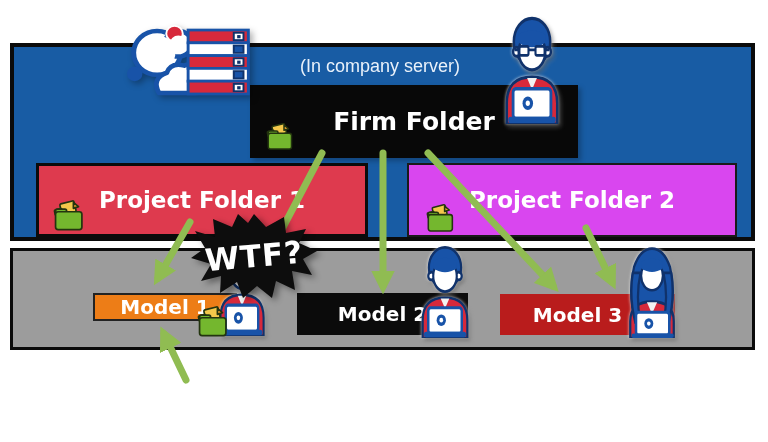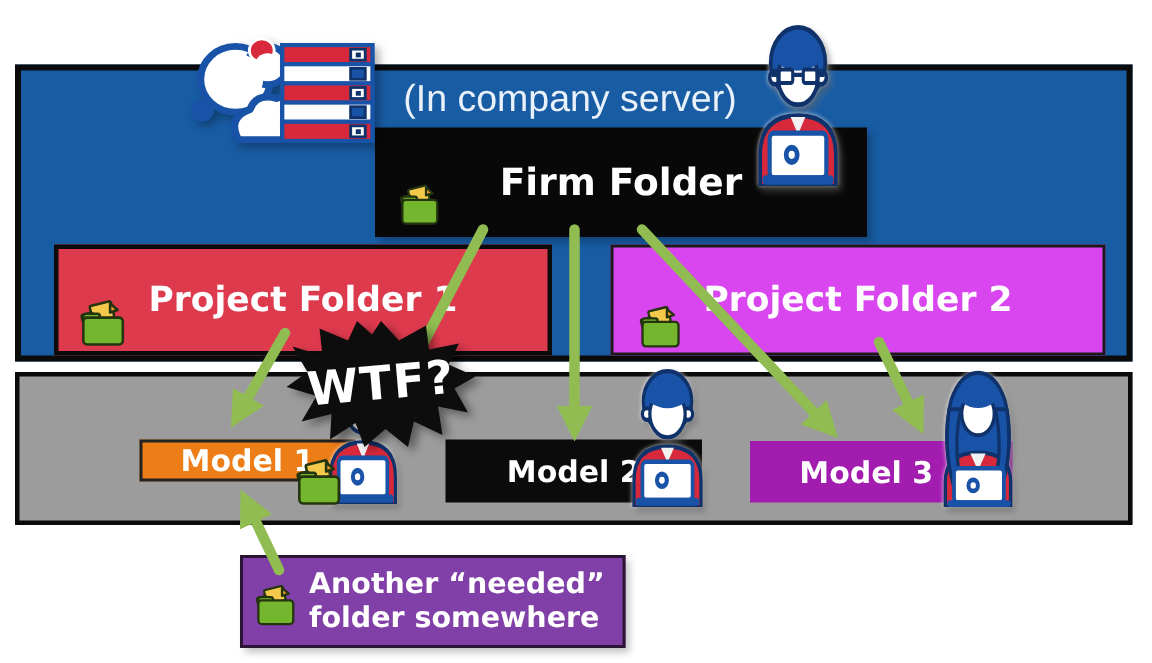--- a/index.html
+++ b/index.html
@@ -6,30 +6,30 @@
   .stage{
     position:relative;width:768px;height:442px;background:#ffffff;overflow:hidden;
     font-family:"DejaVu Sans","Liberation Sans",sans-serif;
   }
   .abs{position:absolute;box-sizing:border-box;}
   
   .panel-blue{left:10px;top:43px;width:745px;height:198px;background:#185CA4;border:4px solid #0b0b0b;z-index:1;}
   .band-gray{left:10px;top:248px;width:745px;height:102px;background:#9C9C9C;border:3px solid #0b0b0b;z-index:1;}
   
   .caption{left:255px;top:50px;width:250px;height:32px;z-index:2;color:#E9F1FA;
-    font-size:25px;line-height:32px;text-align:center;white-space:nowrap;font-family:"Liberation Sans",sans-serif;}
+    font-size:18px;line-height:32px;text-align:center;white-space:nowrap;font-family:"Liberation Sans",sans-serif;}
   
   .box{display:flex;align-items:center;justify-content:center;color:#ffffff;font-weight:bold;z-index:2;}
   .box .folder{position:absolute;}
   .firm{left:218px;top:85px;width:328px;height:73px;background:#080808;font-size:25px;box-shadow:3px 3px 5px rgba(0,0,0,.25);margin-left:32px;}
   .pf1{left:36px;top:163px;width:332px;height:74px;background:#DE3A4E;border:3px solid #0b0b0b;font-size:23px;}
   .pf2{left:407px;top:163px;width:330px;height:74px;background:#d946ef;border:2px solid #1a1a1a;font-size:23px;}
   .m1{left:93px;top:293px;width:144px;height:28px;background:#ED7D17;border:2px solid #222;font-size:20px;}
   .m2{left:297px;top:293px;width:171px;height:42px;background:#0B0B0B;font-size:20px;}
-  .m3{left:500px;top:294px;width:175px;height:41px;background:#a21caf;font-size:20px;padding-right:20px;text-align:center;}
+  .m3{left:500px;top:294px;width:175px;height:41px;background:#b91c1c;font-size:20px;padding-right:20px;text-align:center;}
   .purple{left:160px;top:370px;width:257px;height:62px;background:#8140A8;border:2px solid #2A1535;
     font-size:19px;justify-content:flex-start;box-shadow:3px 3px 5px rgba(0,0,0,.25);}
   .purple .lines{margin-left:44px;line-height:1.2;}
   
   .arrows{left:0;top:0;width:768px;height:442px;z-index:3;pointer-events:none;}
   .figure{z-index:4;filter:drop-shadow(2px 3px 2px rgba(0,0,0,.35)) drop-shadow(0 0 1.5px rgba(255,255,255,.85));}
   .server-icon{left:124px;top:20px;width:136px;height:84px;z-index:4;filter:drop-shadow(3px 3px 3px rgba(0,0,0,.3));}
   .m1-folder{left:197px;top:305px;width:34px;height:34px;z-index:5;}
   .burst{left:191px;top:214px;width:126px;height:84px;z-index:6;filter:drop-shadow(4px 3px 3px rgba(0,0,0,.4));}
   .burst svg{position:absolute;left:0;top:0;}
@@ -153,29 +153,20 @@
   <div class="abs box m1">
     <span>Model 1</span>
   </div>
   <div class="abs box m2">
     <span>Model 2</span>
   </div>
   <div class="abs box m3">
     <span>Model 3</span>
   </div>
 
-  <div class="abs box purple">
-    <svg class="folder" style="left:8px;top:17px;width:30px;height:30px">
-        <use href="#sym-folder"></use>
-      </svg>
-    <div class="lines">
-      <div>Another “needed”</div>
-      <div>folder somewhere</div>
-    </div>
-  </div>
 
   <svg class="abs arrows" viewBox="0 0 768 442">
     <defs>
       <marker id="ah" viewBox="0 0 10 10" refX="6.5" refY="5" markerWidth="3.4" markerHeight="3.4" orient="auto-start-reverse">
         <path d="M0 0 L10 5 L0 10 Z" fill="#90BC52"></path>
       </marker>
     </defs>
     <g stroke="#90BC52" stroke-width="7" stroke-linecap="round">
       <line x1="322" y1="153" x2="268" y2="256" marker-end="url(#ah)"></line>
       <line x1="190" y1="222" x2="158" y2="278" marker-end="url(#ah)"></line>

